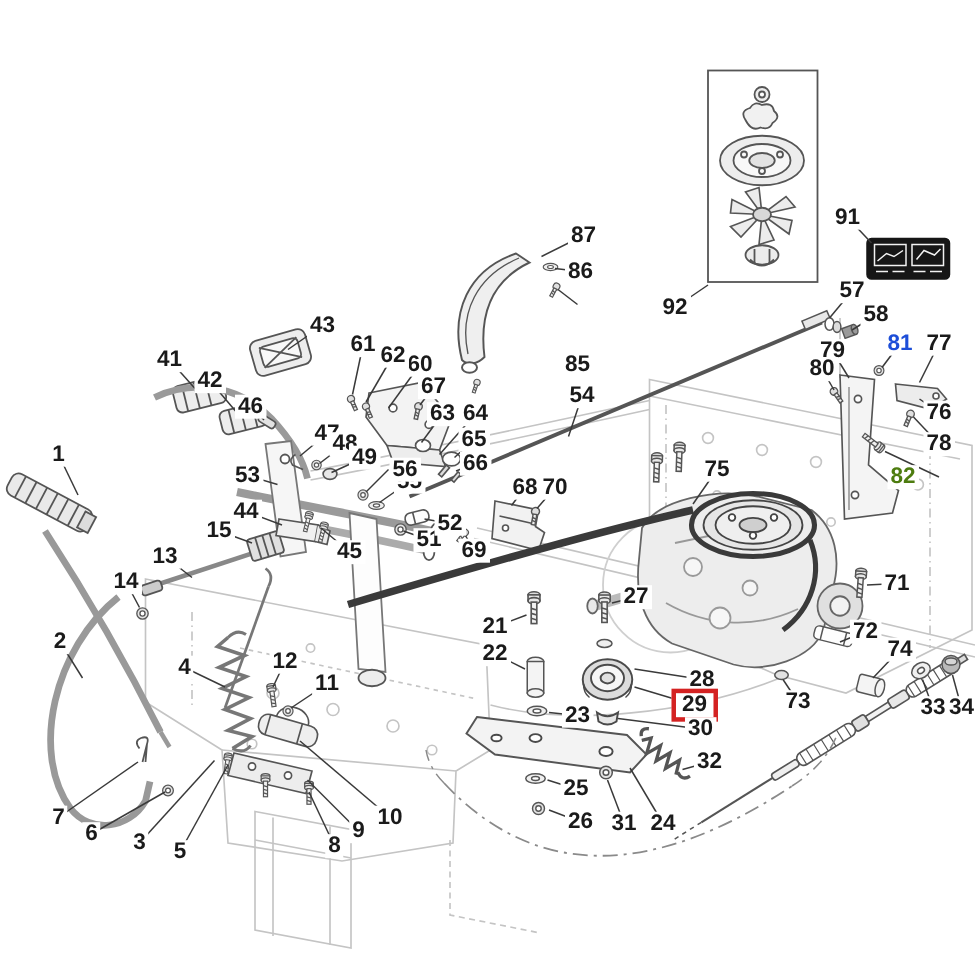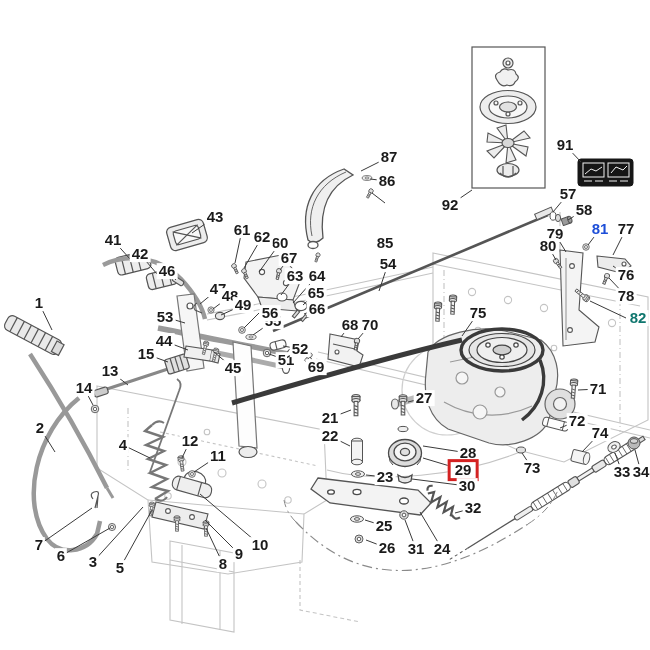--- a/index.html
+++ b/index.html
@@ -525,20 +525,20 @@
       <div class="part-label" style="left: 577px; top: 421px; color: rgb(26, 26, 26);">72</div>
       <div class="part-label" style="left: 532px; top: 468px; color: rgb(26, 26, 26);">73</div>
       <div class="part-label" style="left: 600px; top: 433px; color: rgb(26, 26, 26);">74</div>
       <div class="part-label" style="left: 478px; top: 313px; color: rgb(26, 26, 26);">75</div>
       <div class="part-label" style="left: 626px; top: 275px; color: rgb(26, 26, 26);">76</div>
       <div class="part-label" style="left: 626px; top: 229px; color: rgb(26, 26, 26);">77</div>
       <div class="part-label" style="left: 626px; top: 296px; color: rgb(26, 26, 26);">78</div>
       <div class="part-label" style="left: 555px; top: 234px; color: rgb(26, 26, 26);">79</div>
       <div class="part-label" style="left: 548px; top: 246px; color: rgb(26, 26, 26);">80</div>
       <div class="part-label" style="left: 600px; top: 229px; color: #1d4ed8;">81</div>
-      <div class="part-label" style="left: 638px; top: 318px; color: #0f766e;">82</div>
+      <div class="part-label" style="left: 602px; top: 318px; color: #4d7c0f;">82</div>
       <div class="part-label" style="left: 385px; top: 203px; color: rgb(26, 26, 26); margin-top: 40px;">85</div>
       <div class="part-label" style="left: 387px; top: 181px; color: rgb(26, 26, 26);">86</div>
       <div class="part-label" style="left: 389px; top: 157px; color: rgb(26, 26, 26);">87</div>
       <div class="part-label" style="left: 565px; top: 145px; color: rgb(26, 26, 26);">91</div>
       <div class="part-label" style="left: 450px; top: 205px; color: rgb(26, 26, 26);">92</div>
     </div>
 </div>
 
 </body></html>

